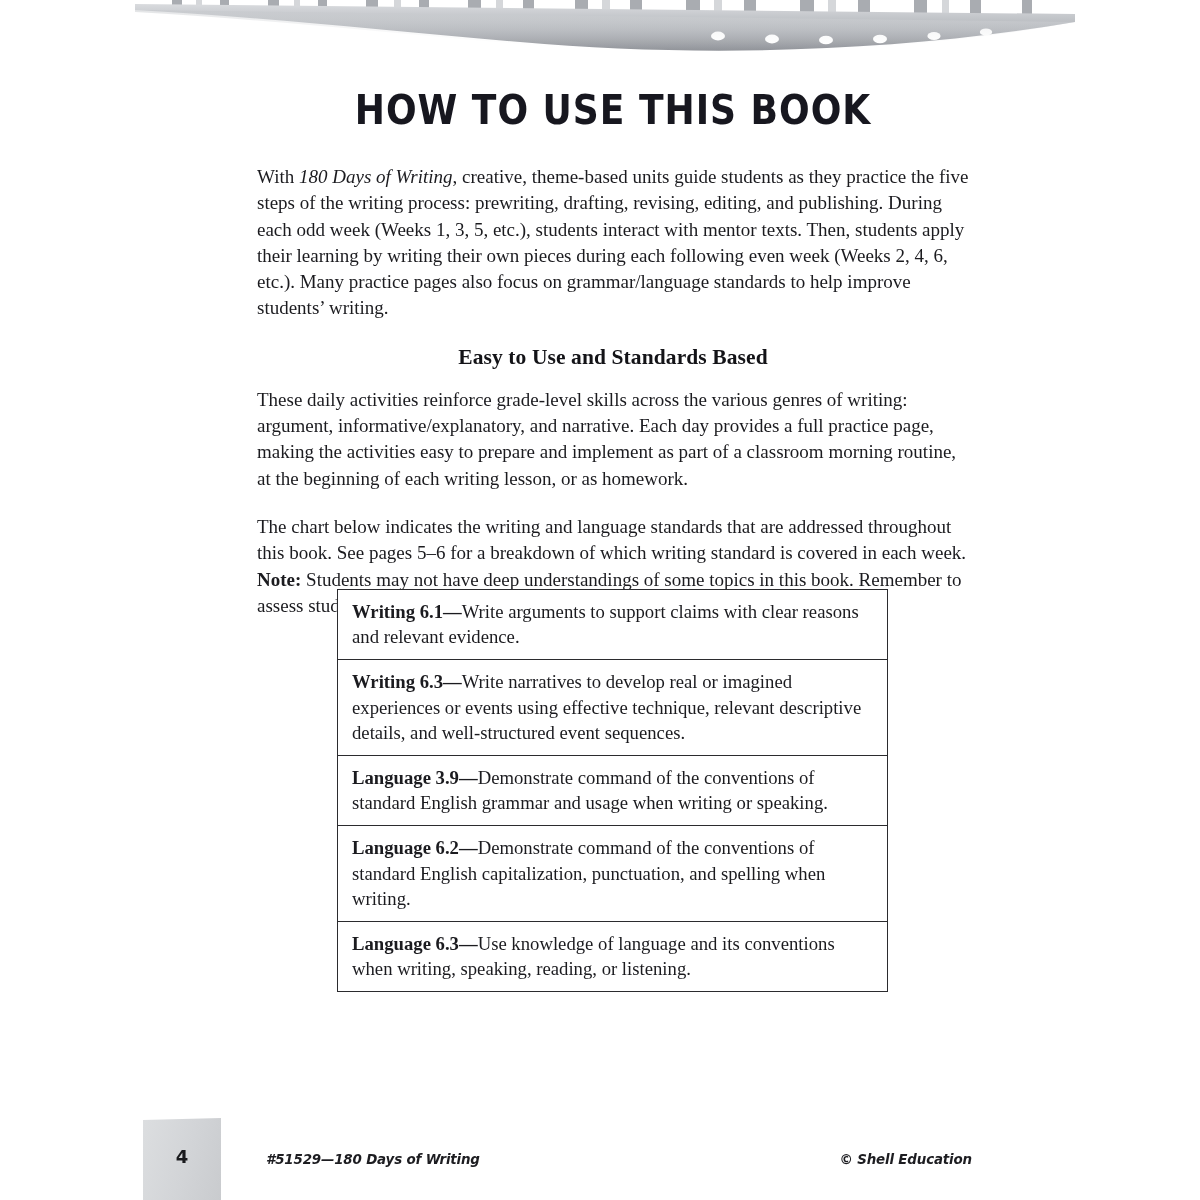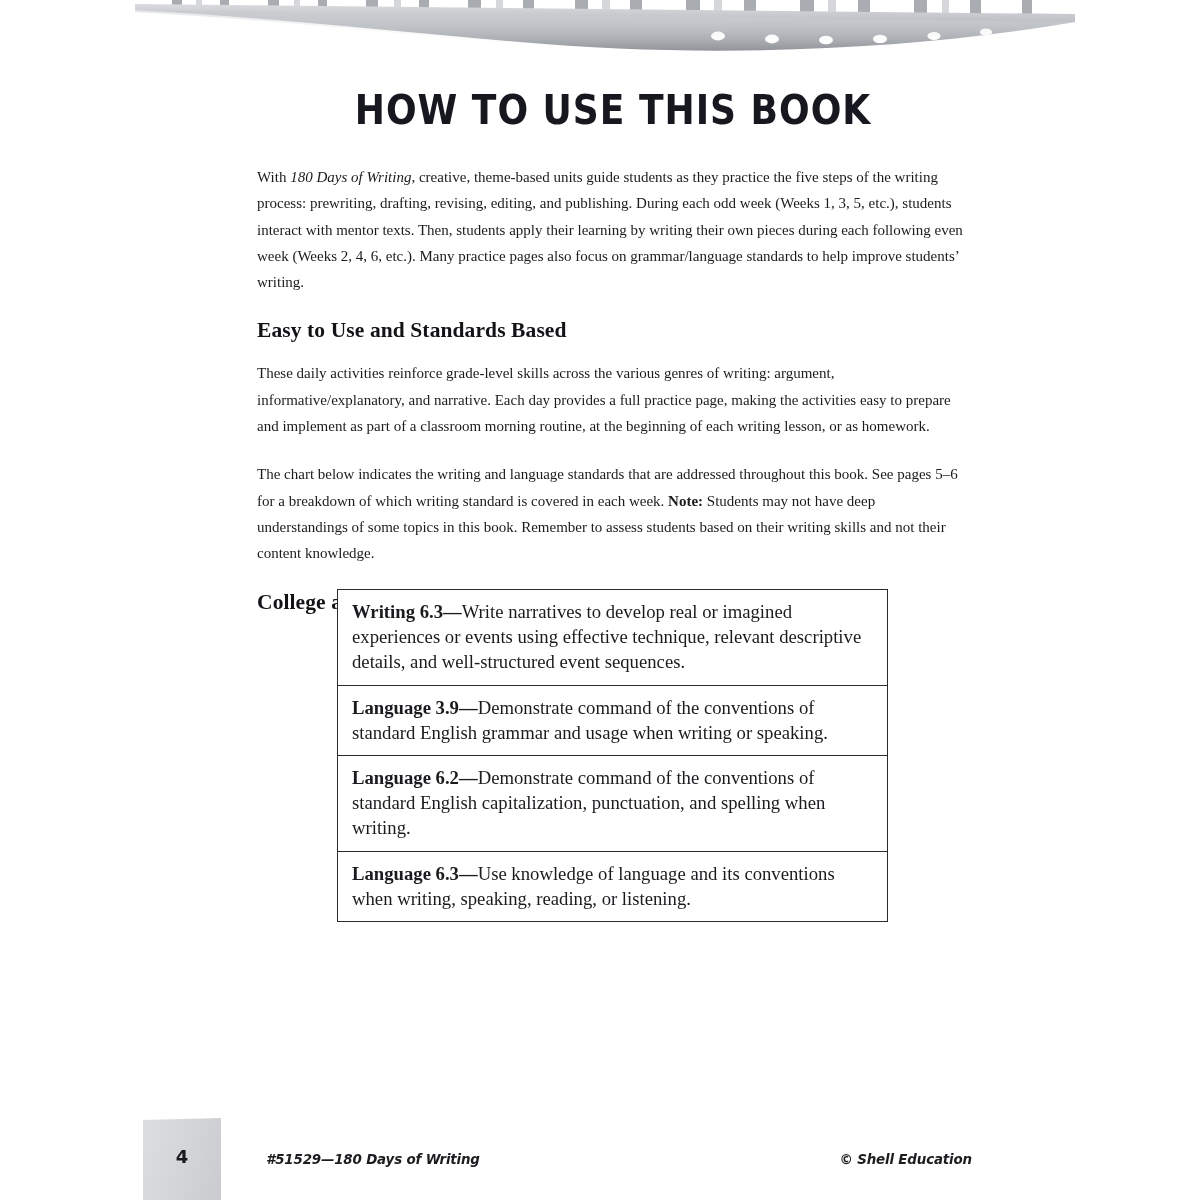--- a/index.html
+++ b/index.html
@@ -33,35 +33,36 @@
     letter-spacing:1.1px;
     text-align:center;
     color:#17171f;
     transform:scaleX(0.88);
     transform-origin:center;
     margin-bottom:30px;
     white-space:nowrap;
   }
 
   p.body-par {
-    font-size:15px;
+    font-size:19px;
     line-height:26.3px;
     text-align:left;
     margin-bottom:22px;
     color:#1b1b1f;
   }
 
   h2.section-head {
     font-size:21.5px;
     font-weight:bold;
     line-height:26px;
     margin-top:12px;
     margin-bottom:17px;
     color:#131317;
     letter-spacing:0.1px;
+    text-align:center;
   }
 
   .ital { font-style:italic; }
   .bold { font-weight:bold;text-align:center; }
 
   .par-gap-sm { margin-bottom:20px; }
 
   
   .standards-table {
     position:absolute;
@@ -208,20 +209,23 @@
     <p class="body-par">These daily activities reinforce grade-level skills across the various genres of writing: argument, informative/explanatory, and narrative.  Each day provides a full practice page, making the activities easy to prepare and implement as part of a classroom morning routine, at the beginning of each writing lesson, or as homework.</p>
 
     <p class="body-par par-gap-sm"><span>The chart below indicates the writing and language standards that are addressed throughout this book.  See pages 5–6 for a breakdown of which writing standard is covered in each week. </span><span class="bold">Note:</span><span> Students may not have deep understandings of some topics in this book.  Remember to assess students based on their writing skills and not their content knowledge.</span></p>
 
     <h2 class="section-head">College and Career Readiness Standards</h2>
 
   </div>
 
   <div class="standards-table">
 
+    <div class="std-row">
+      <span class="std-label">Writing 6.1—</span><span>Write arguments to support claims with clear reasons and relevant evidence.</span>
+    </div>
 
 
     <div class="std-row">
       <span class="std-label">Writing 6.3—</span><span>Write narratives to develop real or imagined experiences or events using effective technique, relevant descriptive details, and well-structured event sequences.</span>
     </div>
 
     <div class="std-row">
       <span class="std-label">Language 3.9—</span><span>Demonstrate command of the conventions of standard English grammar and usage when writing or speaking.</span>
     </div>
 

